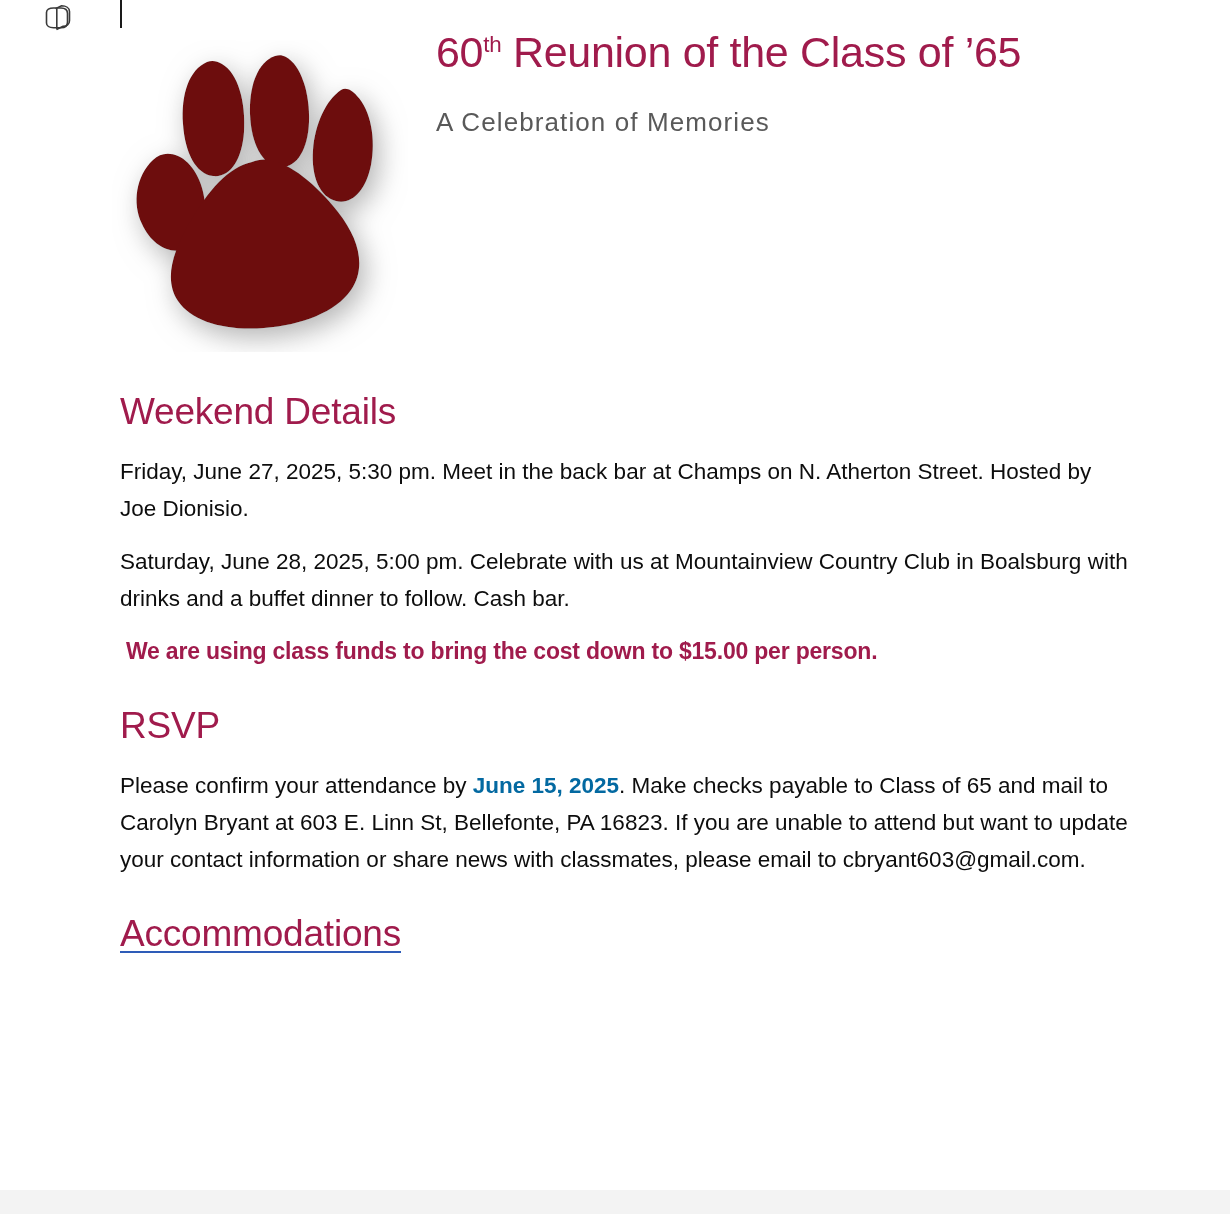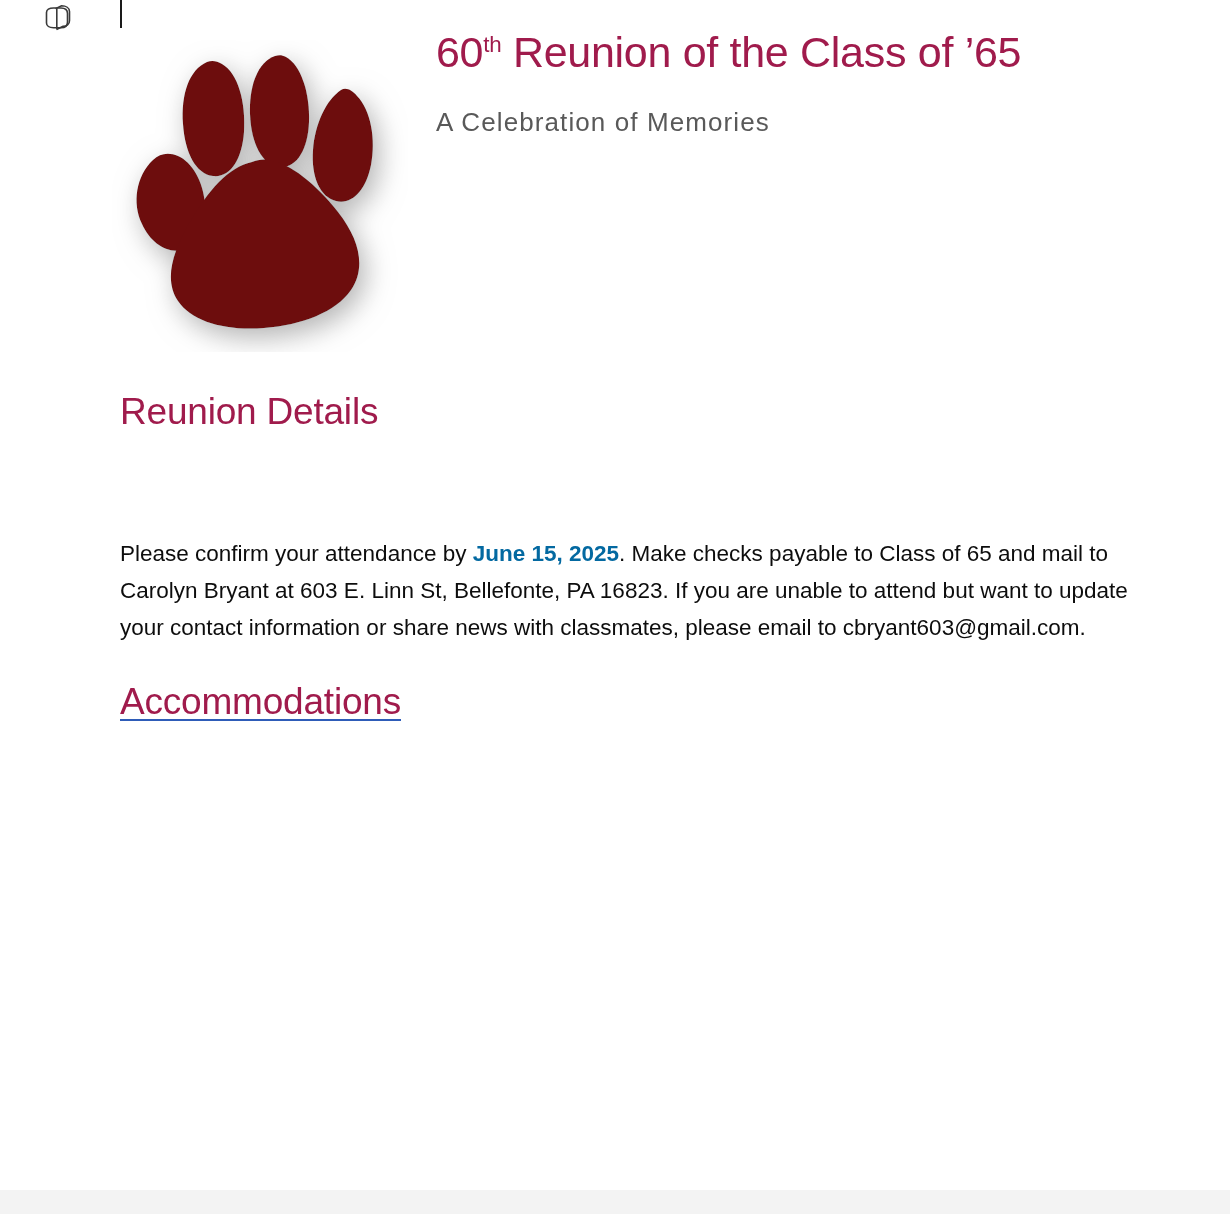--- a/index.html
+++ b/index.html
@@ -205,27 +205,31 @@
     </div>
 
     <div id="masthead-text">
       <h1 class="main-title"><span>60</span><sup>th</sup><span> Reunion of the Class of ’65</span></h1>
       <p class="subtitle">A Celebration of Memories</p>
     </div>
   </div>
 
   <div id="body-column">
 
-    <h2 class="section-heading">Reunion Details</h2>
+    <h2 class="section-heading">Weekend Details</h2>
     <div class="gap-after-heading"></div>
+    <p class="body-paragraph">Friday, June 27, 2025, 5:30 pm.  Meet in the back bar at Champs on N. Atherton Street. Hosted by Joe Dionisio.</p>
     <div class="gap-between-paras"></div>
+    <p class="body-paragraph">Saturday, June 28, 2025, 5:00 pm. Celebrate with us at Mountainview Country Club in Boalsburg with drinks and a buffet dinner to follow.  Cash bar.</p>
     <div class="gap-between-paras"></div>
+    <p class="emphasis-line"> We are using class funds to bring the cost down to $15.00 per person.</p>
 
     <div class="gap-before-heading"></div>
 
+    <h2 class="section-heading">RSVP</h2>
     <div class="gap-after-heading"></div>
     <p class="body-paragraph"><span>Please confirm your attendance by </span><span class="bold-inline">June 15, 2025</span><span>.  Make checks payable to Class of 65 and mail to Carolyn Bryant at 603 E. Linn St, Bellefonte, PA 16823. If you are unable to attend but want to update your contact information or share news with classmates, please email to cbryant603@gmail.com.</span></p>
 
     <div class="gap-before-heading"></div>
 
     <h2 class="section-heading linked">Accommodations</h2>
     <div class="gap-small"></div>
     <div class="gap-between-paras"></div>
 
   </div>

